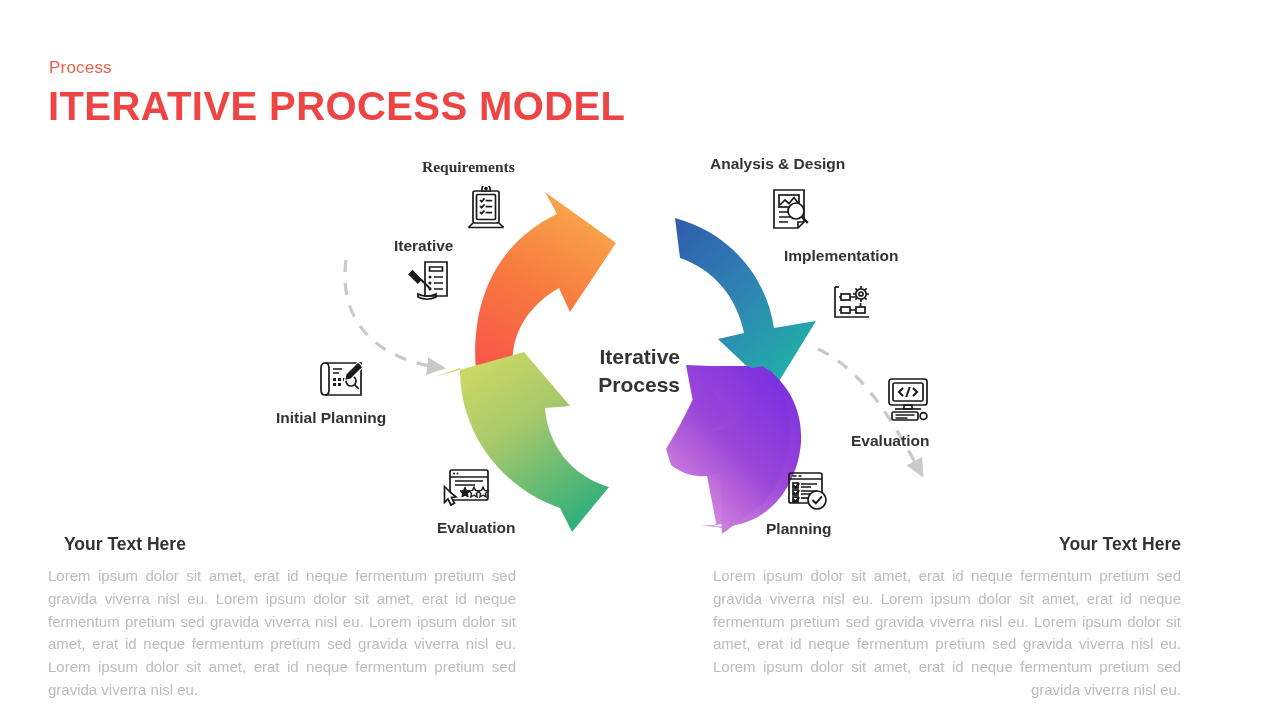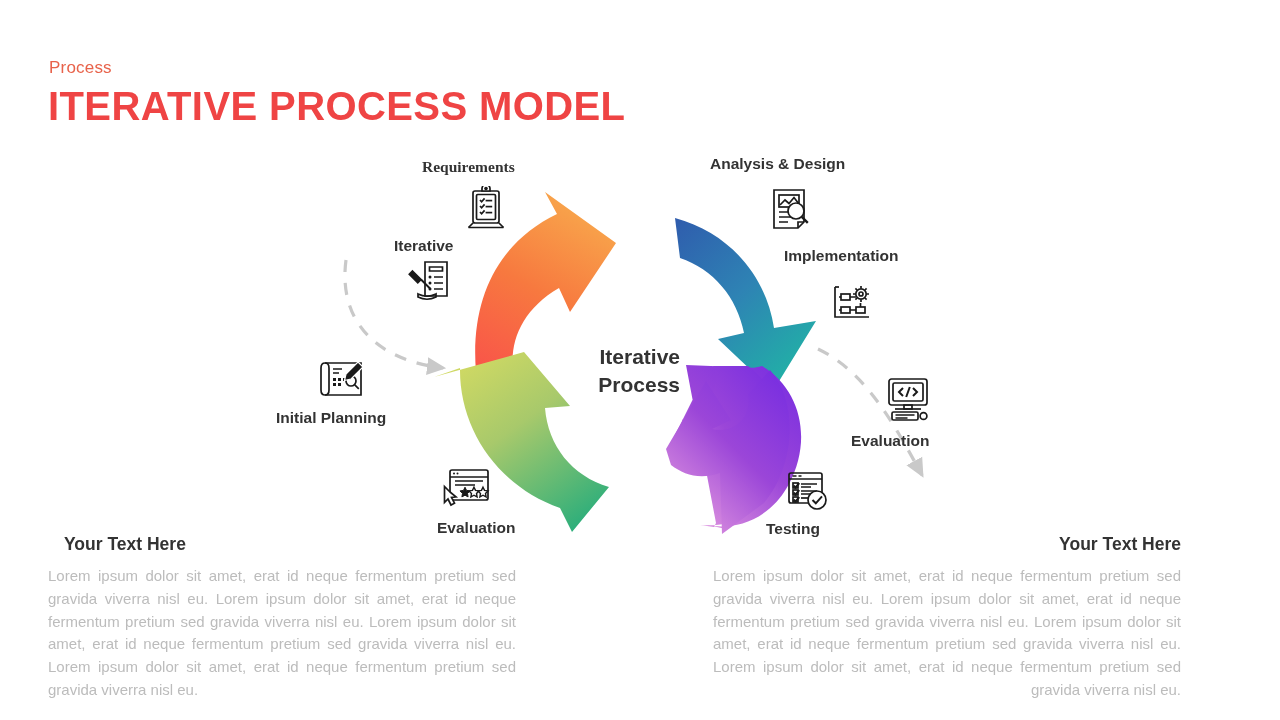--- a/index.html
+++ b/index.html
@@ -324,21 +324,21 @@
     <path d="M10.5 23.5 l2 2 l3.8 -4.4" stroke-width="2"></path>
     <rect x="10" y="28" width="5" height="5"></rect>
     <path d="M10.5 30.5 l2 2 l3.8 -4.4" stroke-width="2"></path>
     <path d="M18 15 h16 M18 18 h10"></path>
     <path d="M18 22 h16 M18 25 h10"></path>
     <path d="M18 29 h10"></path>
     <circle cx="34" cy="31" r="9" fill="#fff"></circle>
     <path d="M29.5 31 l3.3 3.3 l6.2 -7" stroke-width="2"></path>
   </svg>
 </div>
-<div class="stage-label" id="lbl-testing">Testing</div>
+<div class="stage-label" id="lbl-testing">Planning</div>
 
 <div class="text-block" id="block-left">
   <h3>Your Text Here</h3>
   <p>Lorem ipsum dolor sit amet, erat id neque fermentum  pretium sed gravida viverra  nisl eu.  Lorem ipsum dolor sit amet, erat id neque fermentum  pretium sed gravida viverra  nisl eu.  Lorem ipsum dolor sit amet, erat id neque fermentum  pretium sed gravida viverra  nisl eu.  Lorem ipsum dolor sit amet, erat id neque fermentum  pretium sed gravida viverra  nisl eu.</p>
 </div>
 
 <div class="text-block" id="block-right">
   <h3>Your Text Here</h3>
   <p>Lorem ipsum dolor sit amet, erat id neque fermentum  pretium sed gravida viverra  nisl eu.  Lorem ipsum dolor sit amet, erat id neque fermentum  pretium sed gravida viverra  nisl eu.  Lorem ipsum dolor sit amet, erat id neque fermentum  pretium sed gravida viverra  nisl eu.  Lorem ipsum dolor sit amet, erat id neque fermentum  pretium sed gravida viverra  nisl eu.</p>
 </div>

